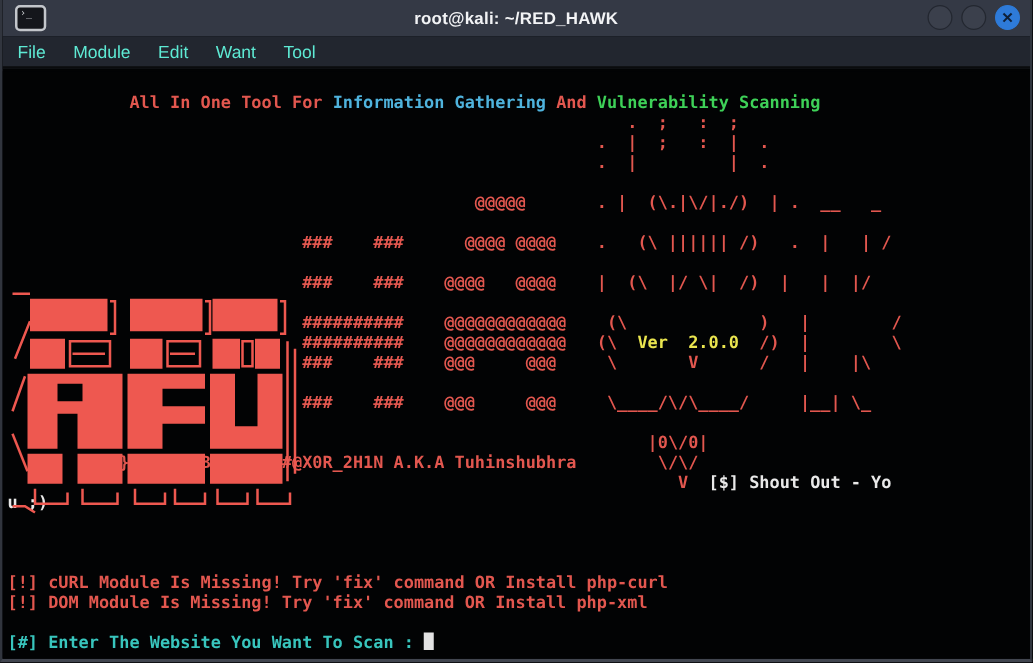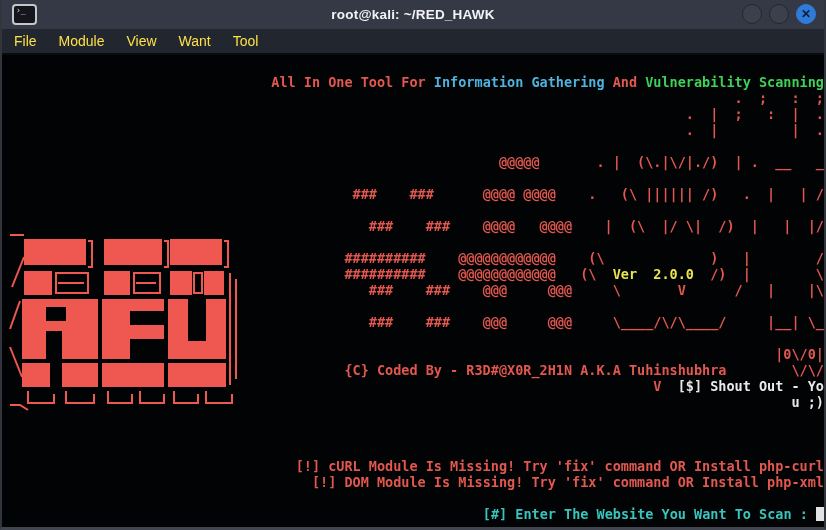--- a/index.html
+++ b/index.html
@@ -38,27 +38,26 @@
     background:#2e7bd9;border-color:#2e7bd9;color:#0e2038;
     font-size:12px;font-weight:bold;line-height:18px;text-align:center;
   }
   
   #menubar{
     position:absolute;left:0;top:29px;width:100%;height:26px;
     background:#22262f;display:flex;align-items:center;
     padding-left:12px;box-sizing:border-box;border-bottom:2px solid #0a0b0d;
   }
   .menu-item{
-    color:#fde047;font-size:14px;margin-right:22px;cursor:default;
+    color:#5eead4;font-size:14px;margin-right:22px;cursor:default;
   }
   
   #terminal{
     position:absolute;left:0;top:57px;width:100%;height:473px;
     background:#020304;
-    text-align:right;
   }
   #terminal-output{
     margin:0;padding:17px 0 0 4px;
     font-family:"DejaVu Sans Mono",monospace;
     font-size:13.5px;line-height:16px;white-space:pre;
   }
   .tl{height:16px;}
   .c-red{color:var(--red);}
   .c-yellow{color:var(--yellow);font-weight:bold;}
   .c-white{color:var(--white);}
@@ -86,21 +85,21 @@
     <div id="win-buttons">
       <div class="win-btn"></div>
       <div class="win-btn"></div>
       <div class="win-btn close">✕</div>
     </div>
   </div>
 
   <div id="menubar">
       <div class="menu-item">File</div>
       <div class="menu-item">Module</div>
-      <div class="menu-item">View</div>
+      <div class="menu-item">Edit</div>
       <div class="menu-item">Want</div>
       <div class="menu-item">Tool</div>
     </div>
 
   <div id="terminal">
     <pre id="terminal-output"><div class="tl">            <span class="c-red">All In One Tool For </span><span class="c-blue">Information Gathering</span><span class="c-red"> And </span><span class="c-green">Vulnerability Scanning</span></div><div class="tl">                                                             <span class="c-red">.  ;   :  ;</span></div><div class="tl">                                                          <span class="c-red">.  |  ;   :  |  .</span></div><div class="tl">                                                          <span class="c-red">.  |         |  .</span></div><div class="tl"></div><div class="tl">                                              <span class="c-red">@@@@@       . |  (\.|\/|./)  | .  __   _</span></div><div class="tl"></div><div class="tl">                             <span class="c-red">###    ###      @@@@ @@@@    .   (\ |||||| /)   .  |   | /</span></div><div class="tl"></div><div class="tl">                             <span class="c-red">###    ###    @@@@   @@@@    |  (\  |/ \|  /)  |   |  |/</span></div><div class="tl"></div><div class="tl">                             <span class="c-red">##########    @@@@@@@@@@@@    (\             )   |        /</span></div><div class="tl">                             <span class="c-red">##########    @@@@@@@@@@@@   (\  </span><span class="c-yellow">Ver  2.0.0</span><span class="c-red">  /)  |        \</span></div><div class="tl">                             <span class="c-red">###    ###    @@@     @@@     \       V      /   |    |\</span></div><div class="tl"></div><div class="tl">                             <span class="c-red">###    ###    @@@     @@@     \____/\/\____/     |__| \_</span></div><div class="tl"></div><div class="tl">                                                               <span class="c-red">|0\/0|</span></div><div class="tl">         <span class="c-red">{C} Coded By - R3D#@X0R_2H1N A.K.A Tuhinshubhra        \/\/</span></div><div class="tl">                                                                  <span class="c-red">V</span><span class="c-red">  </span><span class="c-white">[$] Shout Out - Yo</span></div><div class="tl"><span class="c-white">u ;)</span></div><div class="tl"></div><div class="tl"></div><div class="tl"></div><div class="tl"><span class="c-red">[!] cURL Module Is Missing! Try 'fix' command OR Install php-curl</span></div><div class="tl"><span class="c-red">[!] DOM Module Is Missing! Try 'fix' command OR Install php-xml</span></div><div class="tl"></div><div class="tl"><span class="c-cyan">[#] Enter The Website You Want To Scan : </span><span class="cursor"></span></div></pre>
 
     <svg id="red-logo" width="232" height="182" viewBox="0 0 232 182">
       <g fill="var(--logo)" stroke="none">
 

